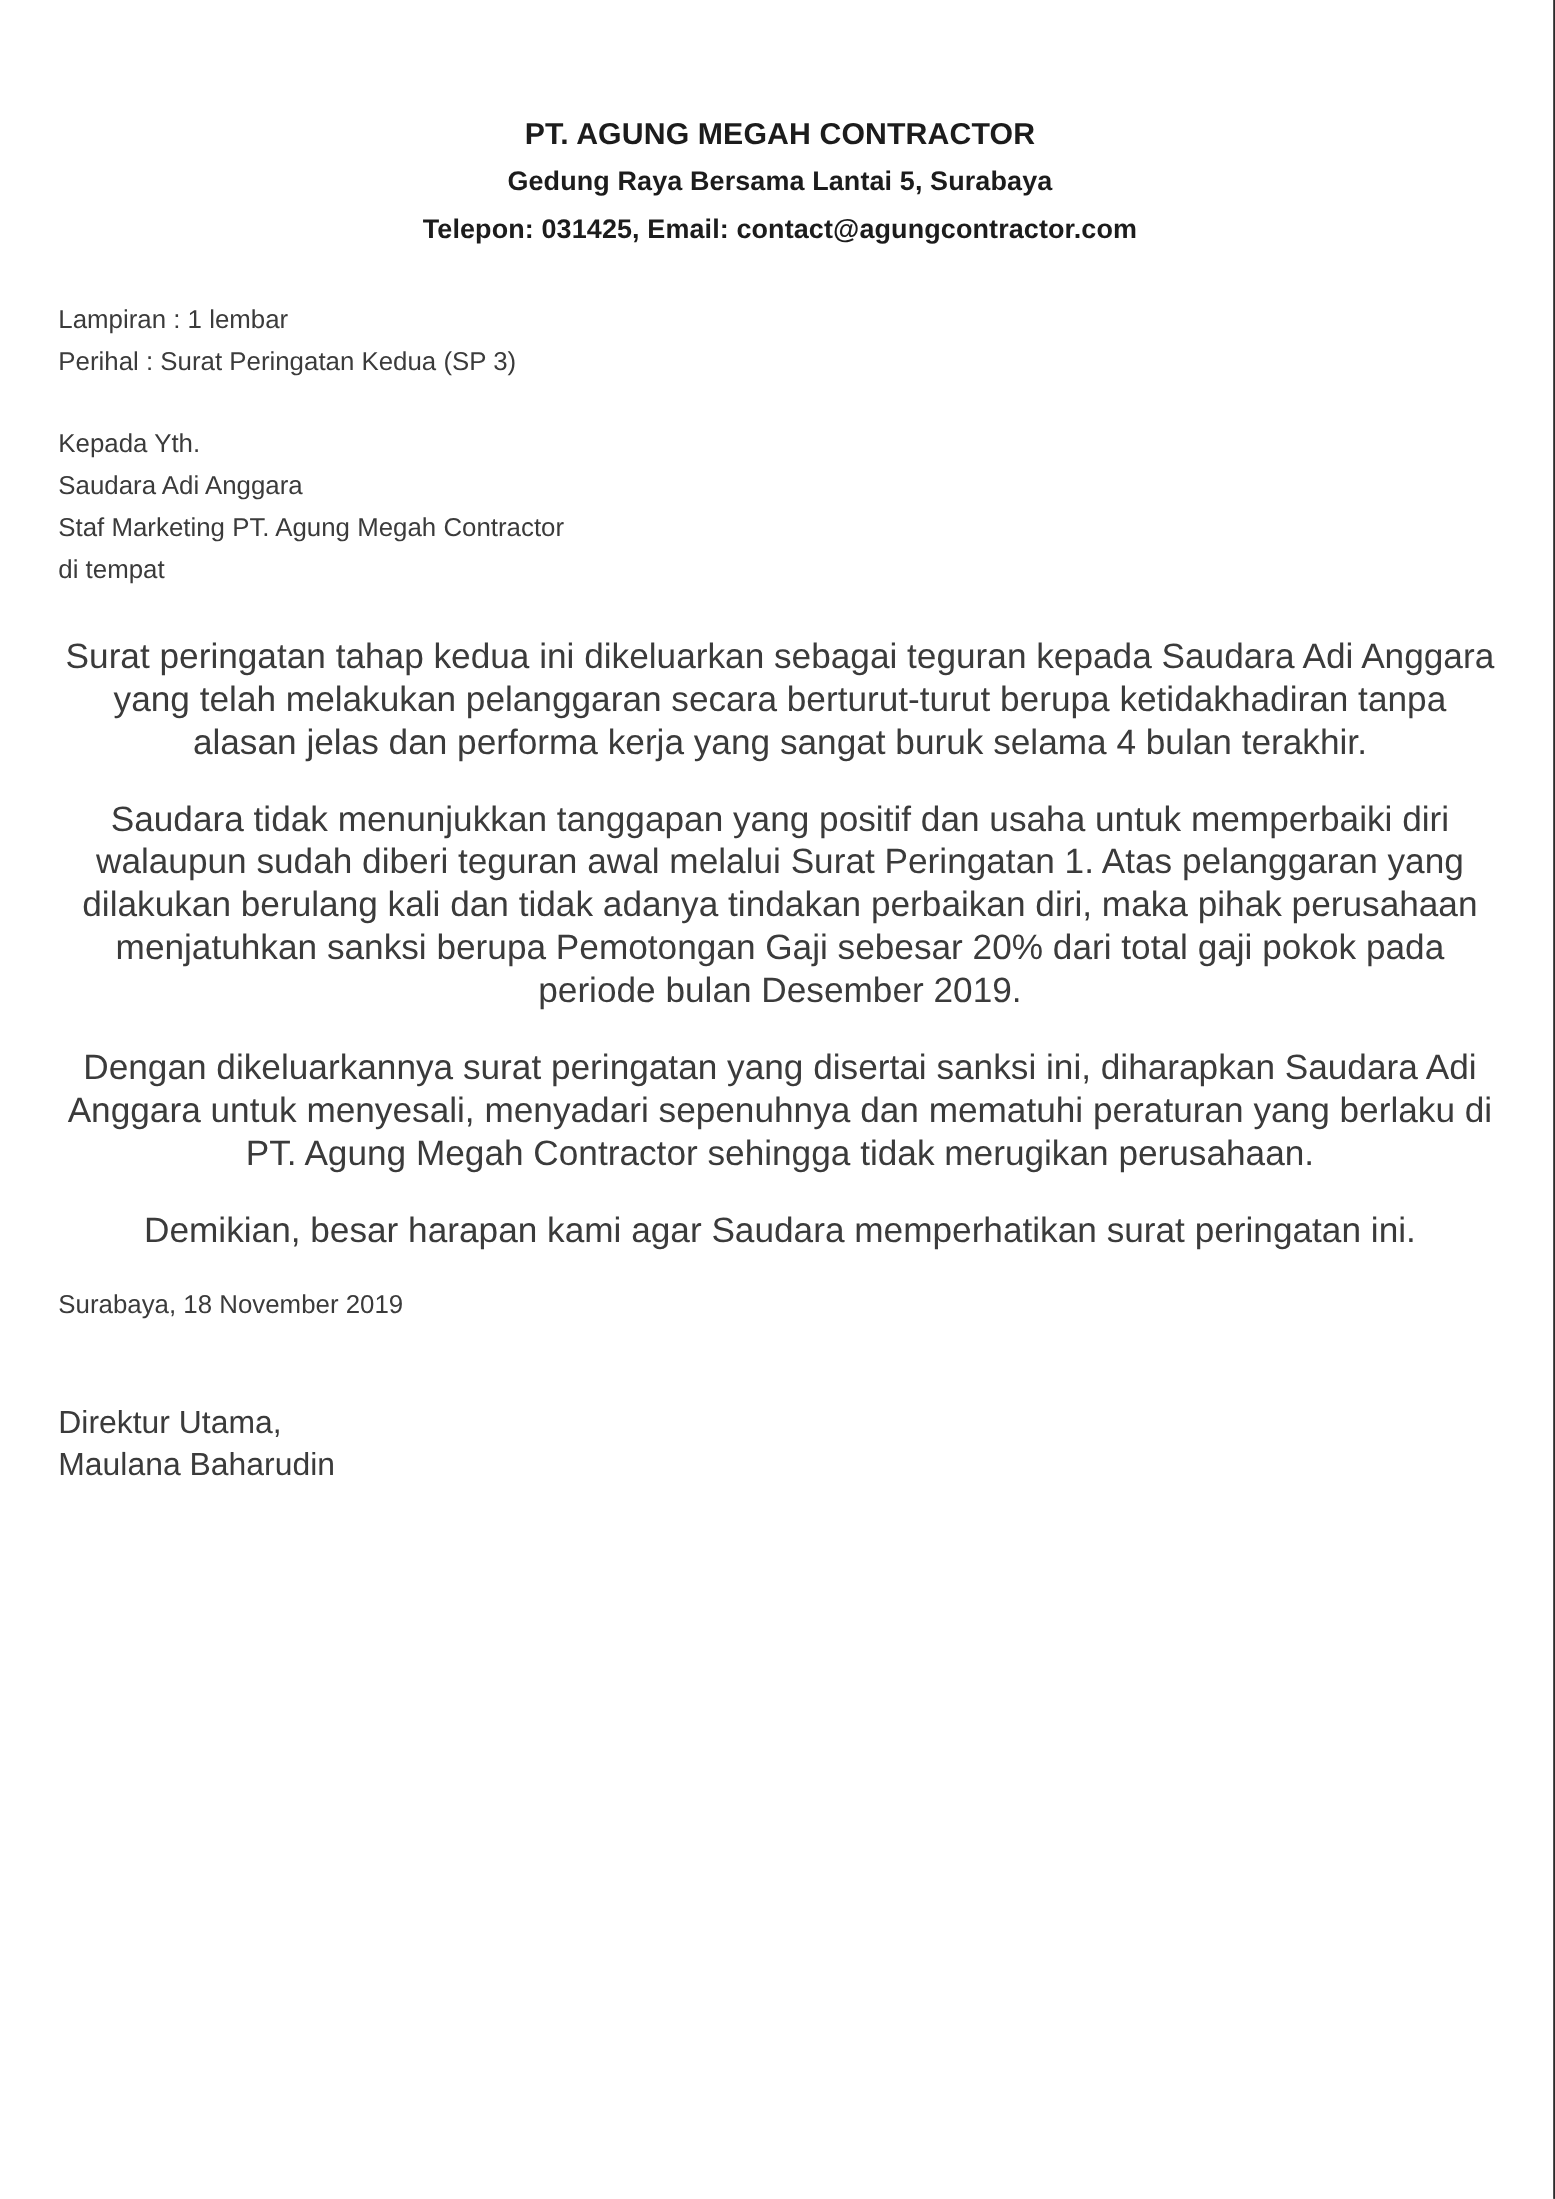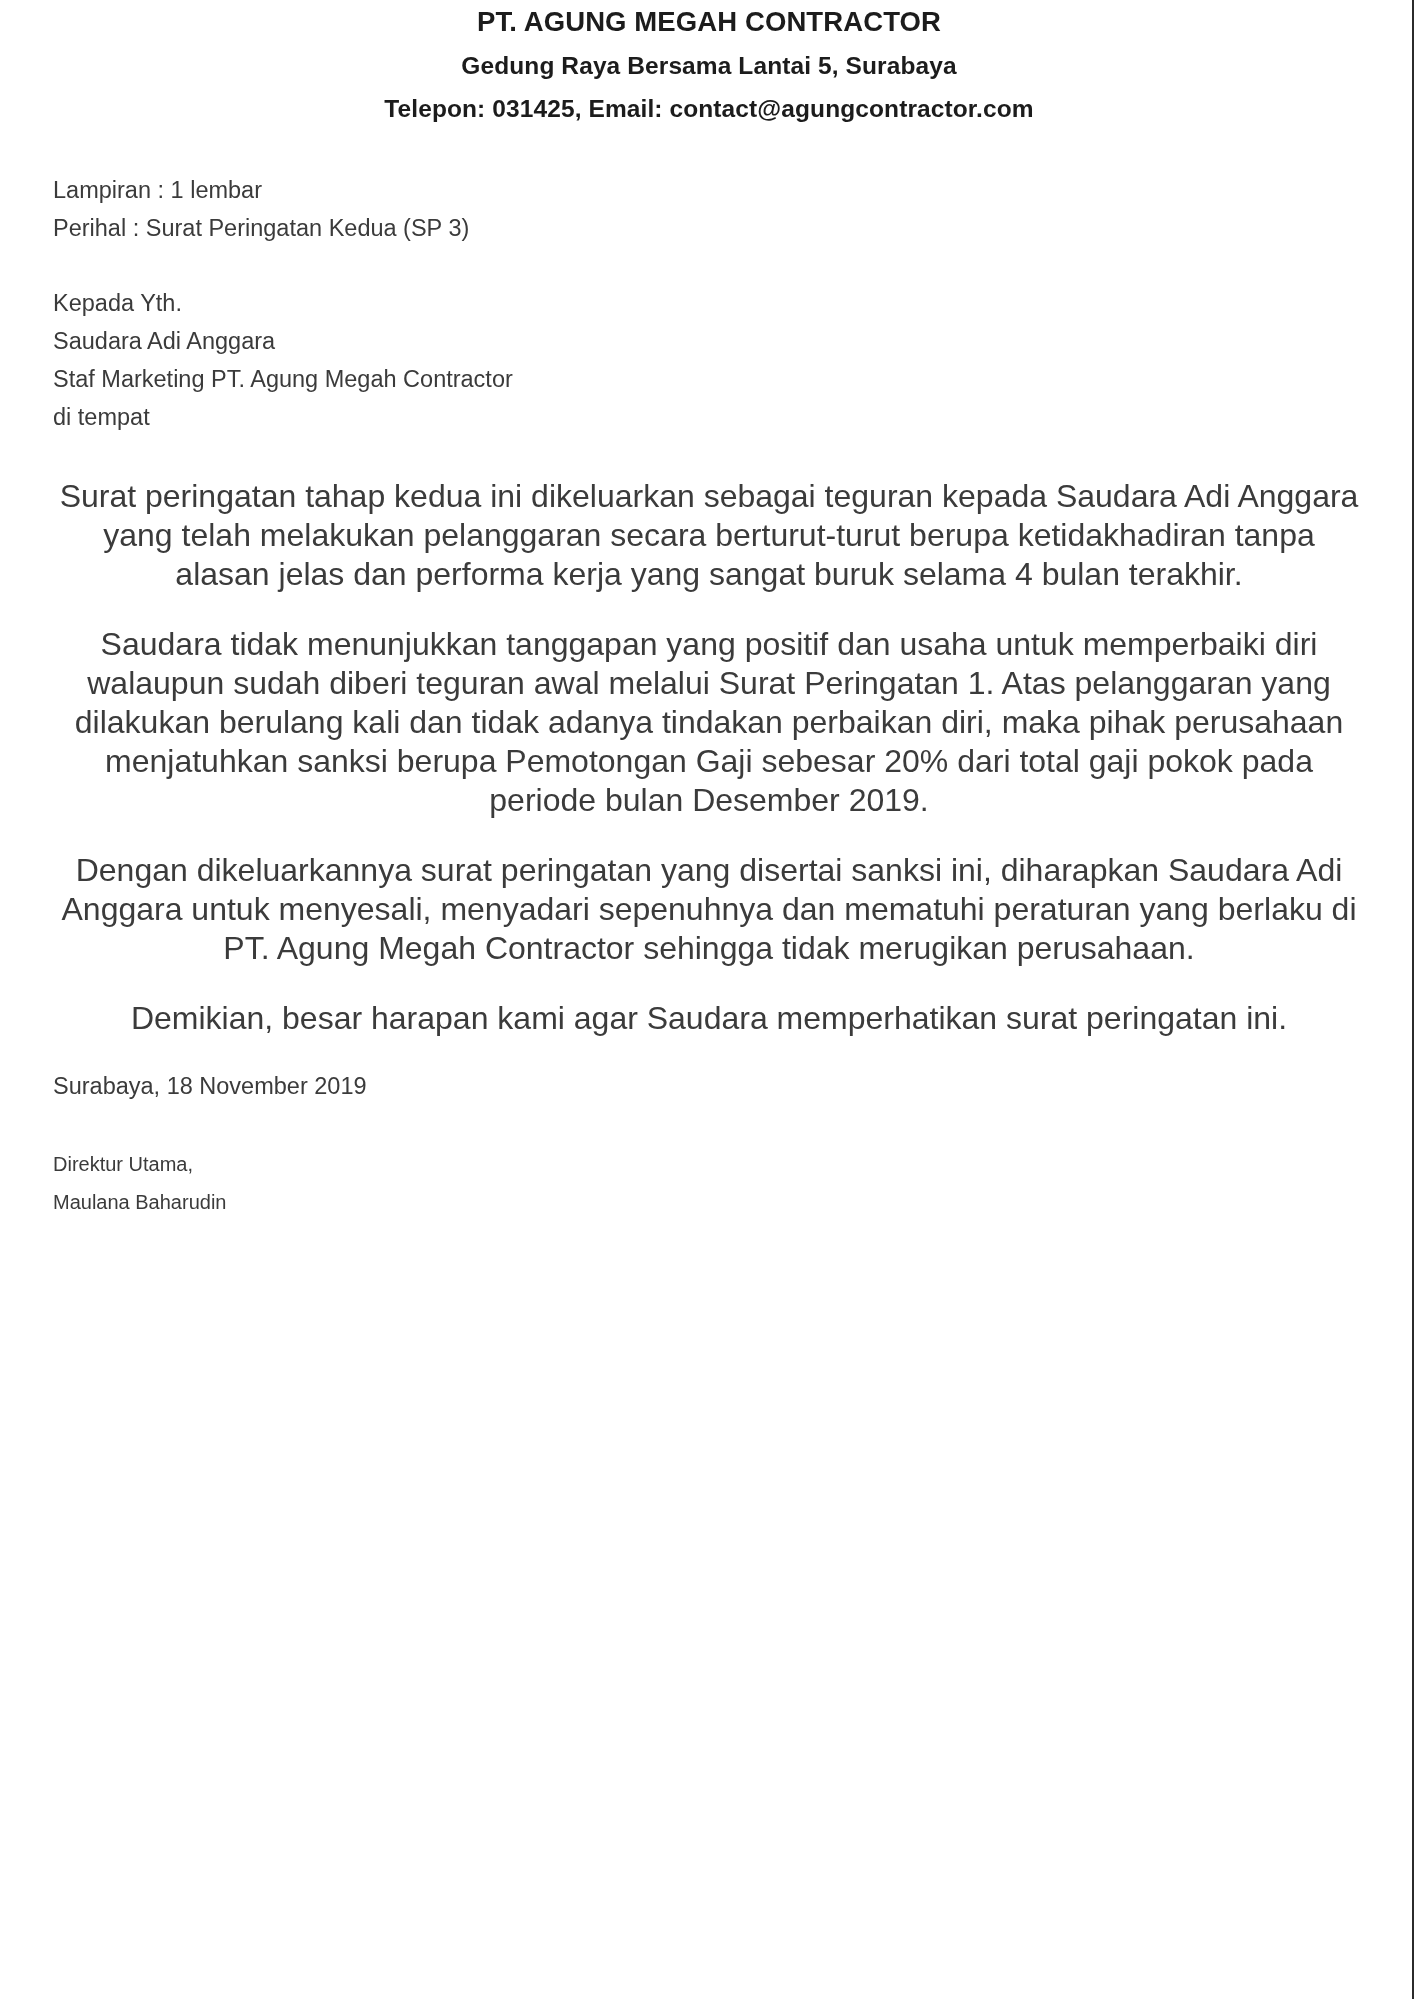--- a/index.html
+++ b/index.html
@@ -25,20 +25,21 @@
   .sheet {
     position: absolute;
     left: 53px;
     top: 0;
     width: 1312px;
   }
 
   
   .letterhead {
     text-align: center;
+    padding-top: 100px;
   }
   .letterhead .lh-line {
     font-weight: bold;
     color: #1c1c1c;
     letter-spacing: 0.1px;
   }
   .lh-company {
     font-size: 27.5px;
     line-height: 44px;
   }
@@ -82,22 +83,22 @@
 
   
   .date-line {
     font-size: 23.5px;
     line-height: 39px;
     margin-top: 29px;
   }
 
   
   .signature-block {
-    margin-top: 39px;
-    font-size: 20px;
+    margin-top: 69px;
+    font-size: 29px;
     line-height: 38px;
   }
   .sig-line { white-space: pre; }
 </style>
 </head>
 <body>
 
 <div class="page">
   <div class="sheet">
 

